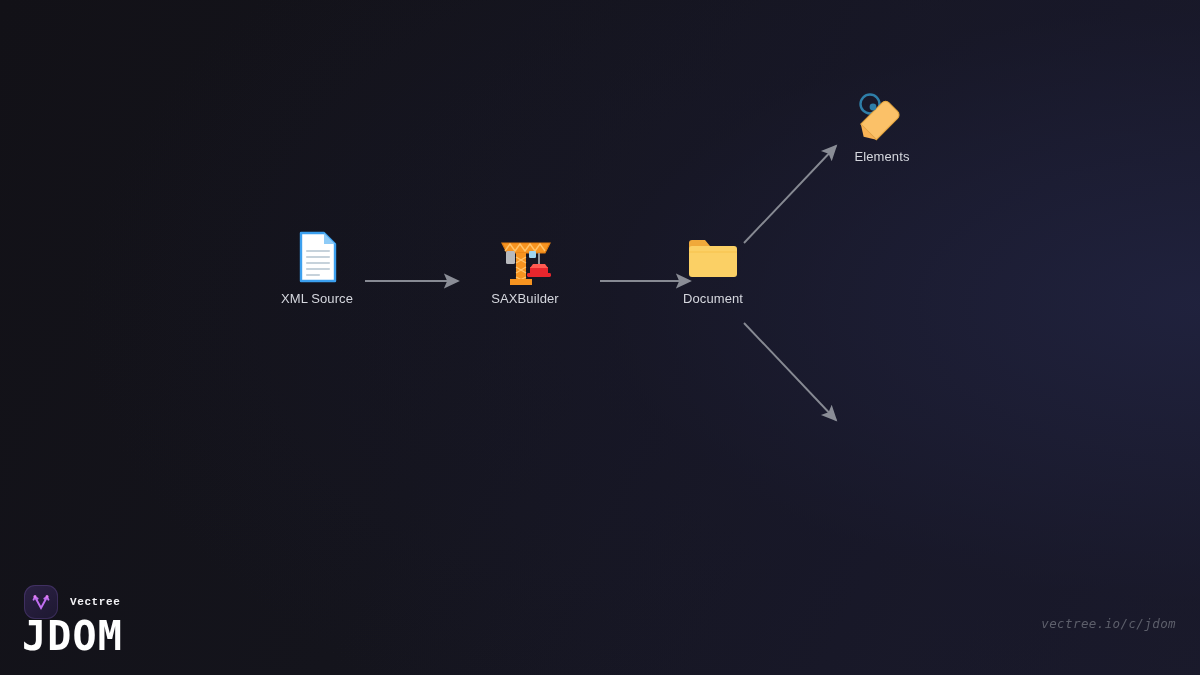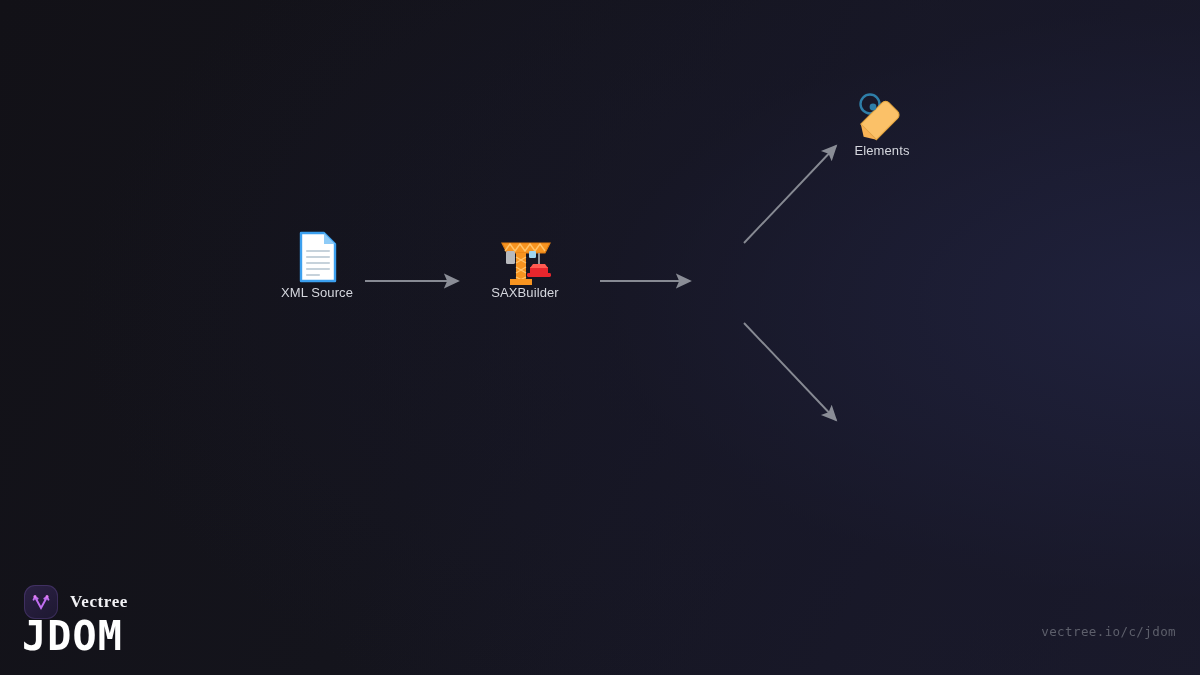--- a/index.html
+++ b/index.html
@@ -33,21 +33,21 @@
   }
   .node .glyph {
     font-size:46px;
     line-height:56px;
     height:56px;
     display:block;
     font-family:"DejaVu Sans", sans-serif;
   }
   .node .node-label {
     display:block;
-    margin-top:0;
+    margin-top:6px;
     font-size:13px;
     line-height:16px;
     color:#d5d7de;
     font-family:"Liberation Sans", sans-serif;
     letter-spacing:.1px;
   }
 
   
   .glyph svg { display:block; margin:0 auto; }
 
@@ -63,43 +63,44 @@
     display:flex; align-items:center; gap:12px;
   }
   #brand-logo {
     width:34px; height:34px;
     border-radius:11px;
     background:linear-gradient(145deg,#2b2144 0%,#241c3a 55%,#1d1830 100%);
     box-shadow:inset 0 0 0 1px rgba(150,110,220,.22);
     display:flex; align-items:center; justify-content:center;
   }
   #brand-name {
-    font-family:Liberation Serif, serif;
+    font-family:Liberation Mono, monospace;
     font-weight:bold;
-    font-size:17px;
+    font-size:11px;
     letter-spacing:.6px;
     color:#f2f2f5;
   }
   #page-title {
     position:absolute;
     left:22px; top:52px;
     font-family:"DejaVu Sans Mono", monospace;
     font-weight:bold;
     font-size:40px;
     line-height:38px;
     letter-spacing:1.2px;
     color:#ffffff;
   }
   #footer-url {
     position:absolute;
-    right:24px; bottom:36px;
+    right:24px; bottom:44px;
     font-family:"DejaVu Sans Mono", monospace;
     font-size:12.5px;
     letter-spacing:.4px;
     color:#5d5f6b;
+    font-style:italic;
   }
 </style>
 </head>
 <body>
 
 <div id="stage">
 
   <div id="graph">
 
     <svg class="edges" viewBox="0 0 1200 675">
@@ -158,20 +159,30 @@
             <line x1="16" y1="28" x2="38" y2="28"></line>
             <line x1="16" y1="34" x2="38" y2="34"></line>
             <line x1="16" y1="40" x2="38" y2="40"></line>
             <line x1="16" y1="46" x2="28" y2="46"></line>
           </g>
         </svg>
       </span>
       <span class="node-label">XML Source</span>
     </div>
 
+    <div class="node" style="left:713px; top:229px;">
+      <span class="glyph">
+        <svg width="56" height="56" viewBox="0 0 56 56">
+          <path d="M4 14 a3 3 0 0 1 3 -3 h13 l5 6 h21 a3 3 0 0 1 3 3 v5 h-45 z" fill="#f0a93a"></path>
+          <path d="M4 20 a3 3 0 0 1 3 -3 h42 a3 3 0 0 1 3 3 v25 a3 3 0 0 1 -3 3 h-42 a3 3 0 0 1 -3 -3 z" fill="#fbd065"></path>
+          <path d="M4 22 h48 v2 h-48 z" fill="#f7c24e" opacity=".55"></path>
+        </svg>
+      </span>
+      <span class="node-label">Document</span>
+    </div>
 
     <div class="node" style="left:882px; top:87px;">
       <span class="glyph">
         <svg width="58" height="56" viewBox="0 0 58 56">
           <circle cx="17" cy="17" r="9.5" fill="none" stroke="#2e7ea8" stroke-width="2.4"></circle>
           <g transform="rotate(-45 29 30)">
             <path d="M9 20 h30 a5 5 0 0 1 5 5 v12 a5 5 0 0 1 -5 5 h-30 z" fill="#fbc168"></path>
             <path d="M9 20 h30 a5 5 0 0 1 5 5 v12 a5 5 0 0 1 -5 5 h-30 z" fill="none" stroke="#e2a43f" stroke-width="1.1"></path>
             <path d="M9 20 l-7 11 l7 11 z" fill="#f9b254"></path>
           </g>

